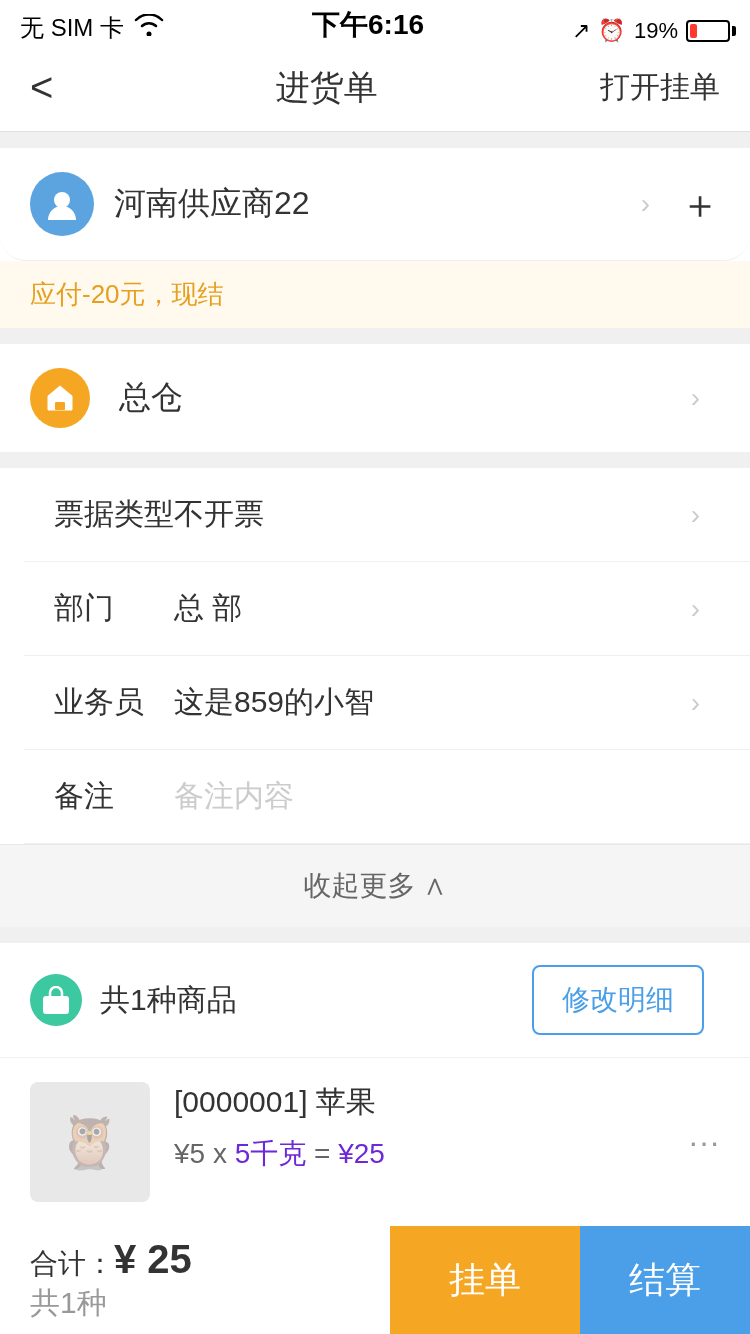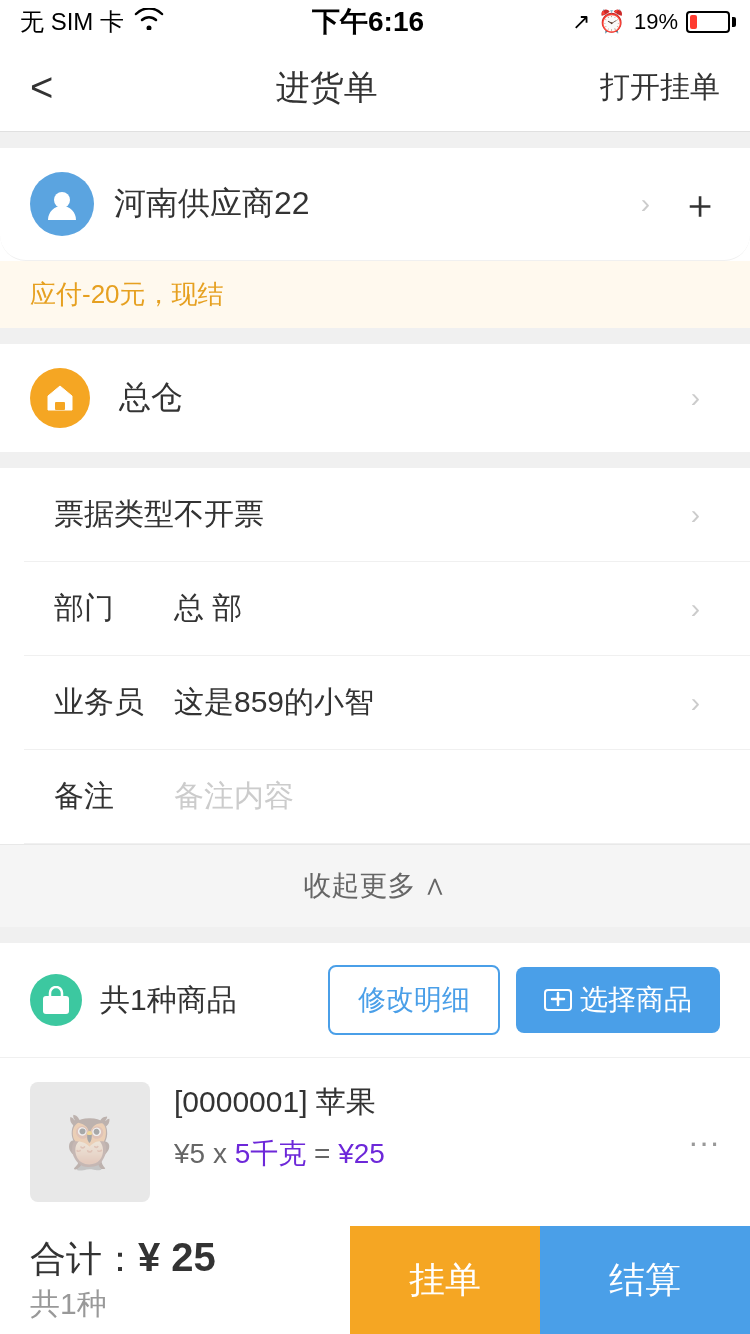--- a/index.html
+++ b/index.html
@@ -11,21 +11,21 @@
       background: #f0f0f0;
       font-size: 28px;
       color: #333;
     }
 
     
     .status-bar {
       height: 44px;
       background: #fff;
       display: flex;
-      align-items: center;
+      align-items: flex-end;
       justify-content: space-between;
       padding: 0 20px;
       font-size: 24px;
       color: #000;
     }
     .status-left { display: flex; align-items: center; gap: 10px; }
     .status-center { font-weight: 600; font-size: 28px; }
     .status-right { display: flex; align-items: center; gap: 8px; font-size: 22px; }
     .battery-icon {
       width: 44px; height: 22px; border: 2px solid #000; border-radius: 4px; position: relative; display: inline-flex; align-items: center; padding: 2px;
@@ -198,32 +198,32 @@
       align-items: center;
       background: #fff;
     }
     .total-section {
       flex: 1;
       padding: 0 30px;
       display: flex;
       flex-direction: column;
       justify-content: center;
     }
-    .total-label { font-size: 36px; color: #333; }
+    .total-label { font-size: 28px; color: #333; }
     .total-amount { font-size: 40px; font-weight: 600; color: #333; }
     .total-count { font-size: 30px; color: #999; }
     .btn-hang {
       width: 190px; height: 108px;
       background: #f5a623;
       color: #fff; font-size: 36px;
       display: flex; align-items: center; justify-content: center;
       cursor: pointer; border: none;
     }
     .btn-checkout {
-      width: 210px; height: 108px;
+      width: 170px; height: 108px;
       background: #4a9fe8;
       color: #fff; font-size: 36px;
       display: flex; align-items: center; justify-content: center;
       cursor: pointer; border: none;
     }
   </style>
 </head>
 <body>
 
 <div class="status-bar">
@@ -313,27 +313,20 @@
 <div class="section">
   <div class="product-header">
     <div class="product-header-icon">
       <svg width="30" height="28" viewBox="0 0 30 28" fill="none">
         <rect x="2" y="10" width="26" height="18" rx="3" fill="#fff"></rect>
         <path d="M9 10V7a6 6 0 1112 0v3" stroke="#fff" stroke-width="2.5" fill="none"></path>
       </svg>
     </div>
     <span class="product-count">共1种商品</span>
     <button class="btn-outline">修改明细</button>
-    <button class="btn-primary">
-      <svg width="28" height="22" viewBox="0 0 28 22" fill="none">
-        <rect x="1" y="1" width="26" height="20" rx="3" stroke="#fff" stroke-width="2"></rect>
-        <path d="M8 10h12M14 4v12" stroke="#fff" stroke-width="2.5" stroke-linecap="round"></path>
-      </svg>
-      <span>选择商品</span>
-    </button>
   </div>
 
   <div class="product-item">
     <div class="product-thumb">
       <span style="font-size:52px; opacity:0.35;">🦉</span>
     </div>
     <div class="product-info">
       <div class="product-name">
         <span>[0000001] </span>
         <span>苹果</span>

